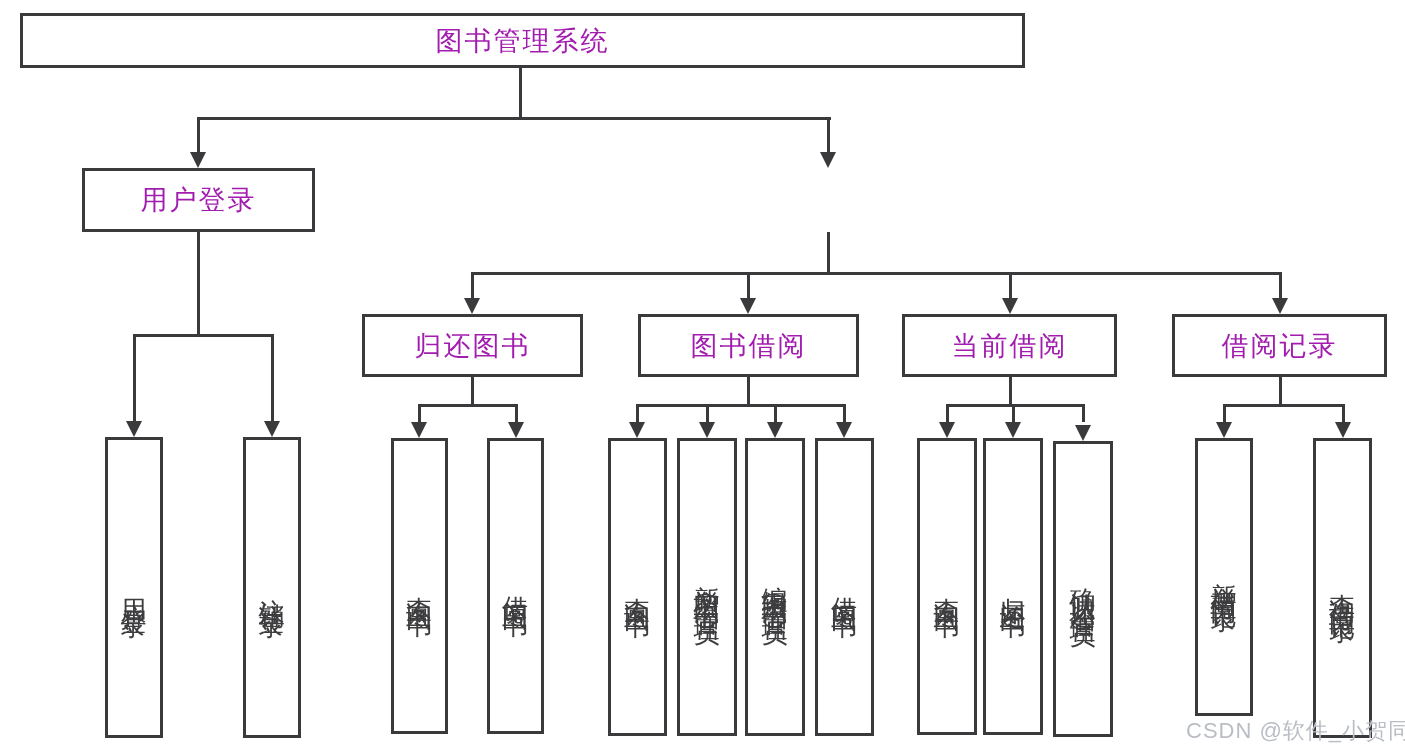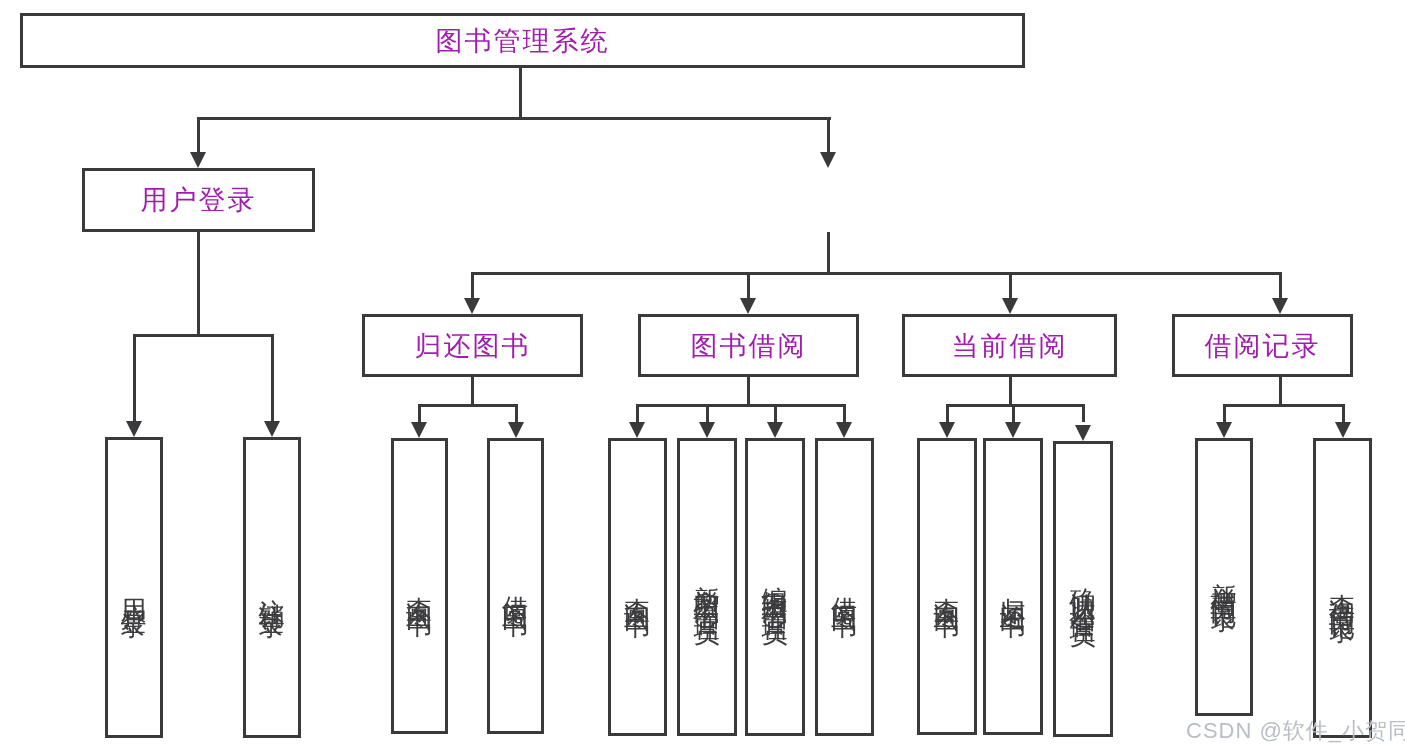--- a/index.html
+++ b/index.html
@@ -72,21 +72,21 @@
 
   <div class="hbox" style="left:362px;top:314px;width:221px;height:63px;">
     <span>归还图书</span>
   </div>
   <div class="hbox" style="left:638px;top:314px;width:221px;height:63px;">
     <span>图书借阅</span>
   </div>
   <div class="hbox" style="left:902px;top:314px;width:215px;height:63px;">
     <span>当前借阅</span>
   </div>
-  <div class="hbox" style="left:1172px;top:314px;width:181px;height:63px;">
+  <div class="hbox" style="left:1172px;top:314px;width:215px;height:63px;">
     <span>借阅记录</span>
   </div>
 
   <div class="line" style="left:471px;top:377px;width:3px;height:30px;"></div>
   <div class="line" style="left:418px;top:404px;width:100px;height:3px;"></div>
   <div class="line" style="left:418px;top:407px;width:3px;height:15px;"></div>
   <div class="line" style="left:515px;top:407px;width:3px;height:15px;"></div>
   <div class="arr" style="left:411px;top:422px;"></div>
   <div class="arr" style="left:508px;top:422px;"></div>
 

